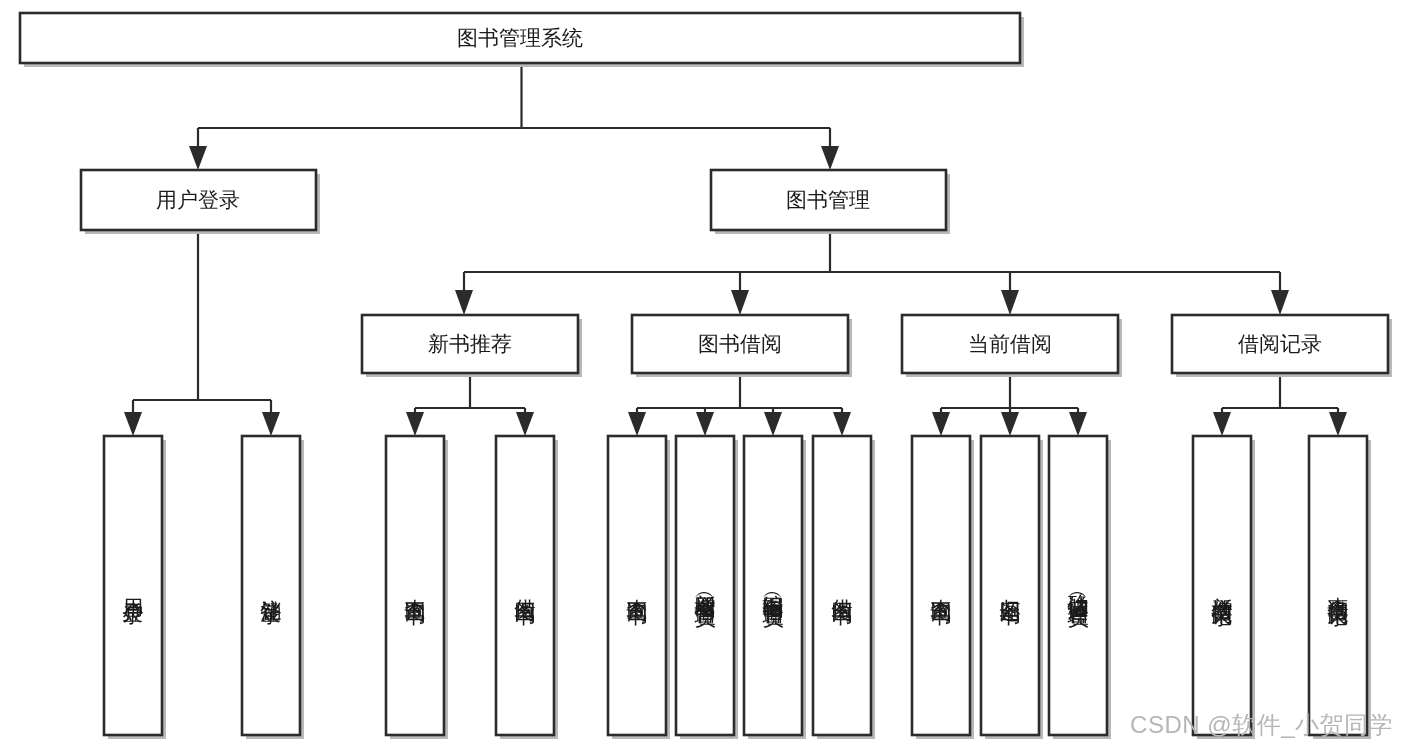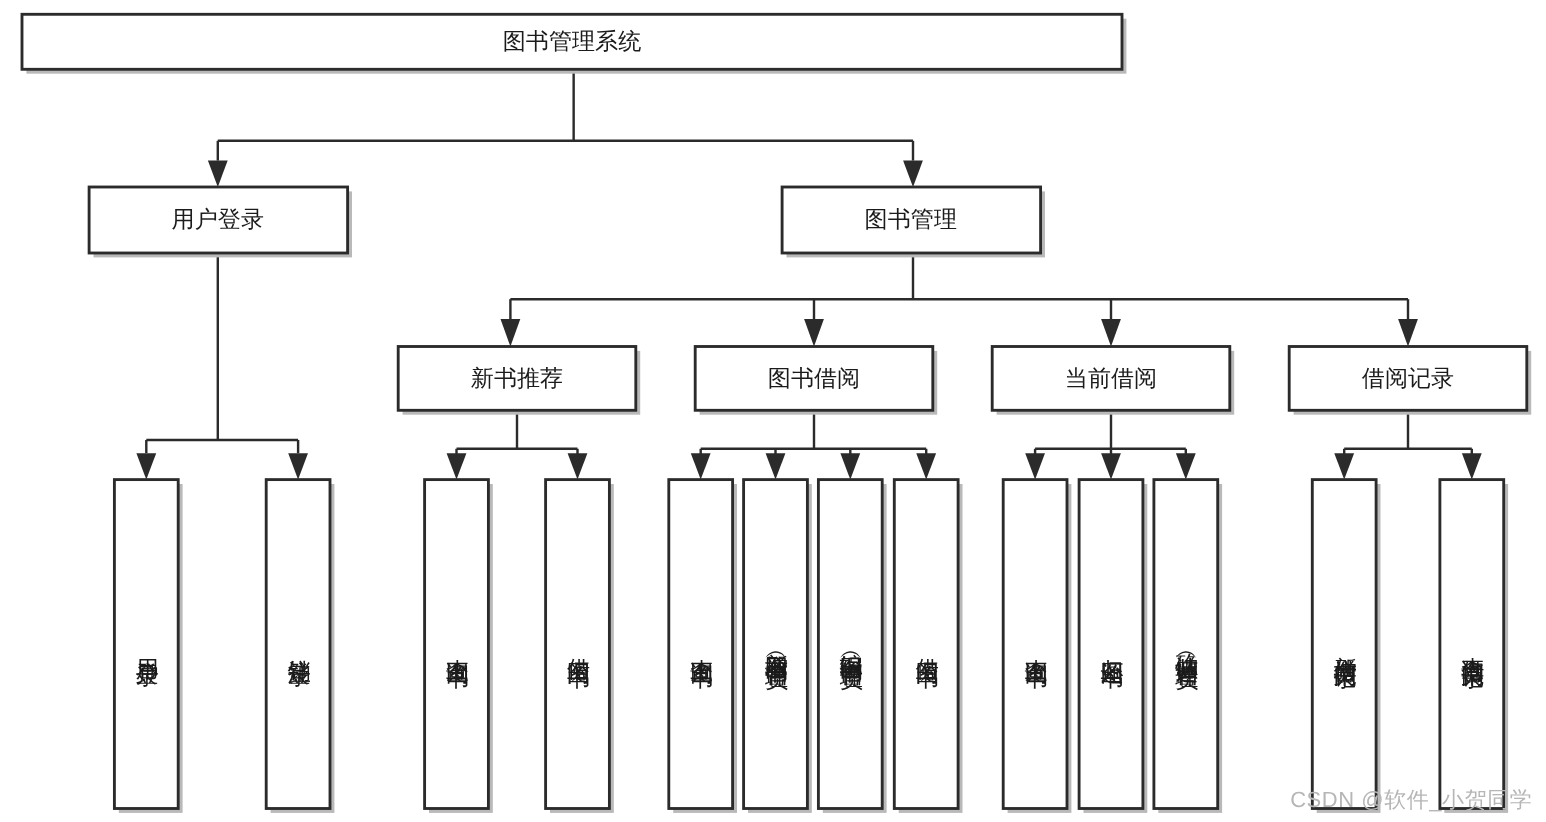--- a/index.html
+++ b/index.html
@@ -66,21 +66,21 @@
     line-height: 1.05;
     color: #1b1b1b;
     letter-spacing: 2px;
     white-space: nowrap;
   }
   .watermark {
     position: absolute;
     right: 12px;
     bottom: 6px;
     font-family: "Liberation Sans", "DejaVu Sans", sans-serif;
-    font-size: 20px;
+    font-size: 24px;
     color: #b6b6b6;
     white-space: nowrap;
     letter-spacing: 0.5px;
   }
 </style>
 </head>
 <body>
 
 <div id="diagram-root">
 

